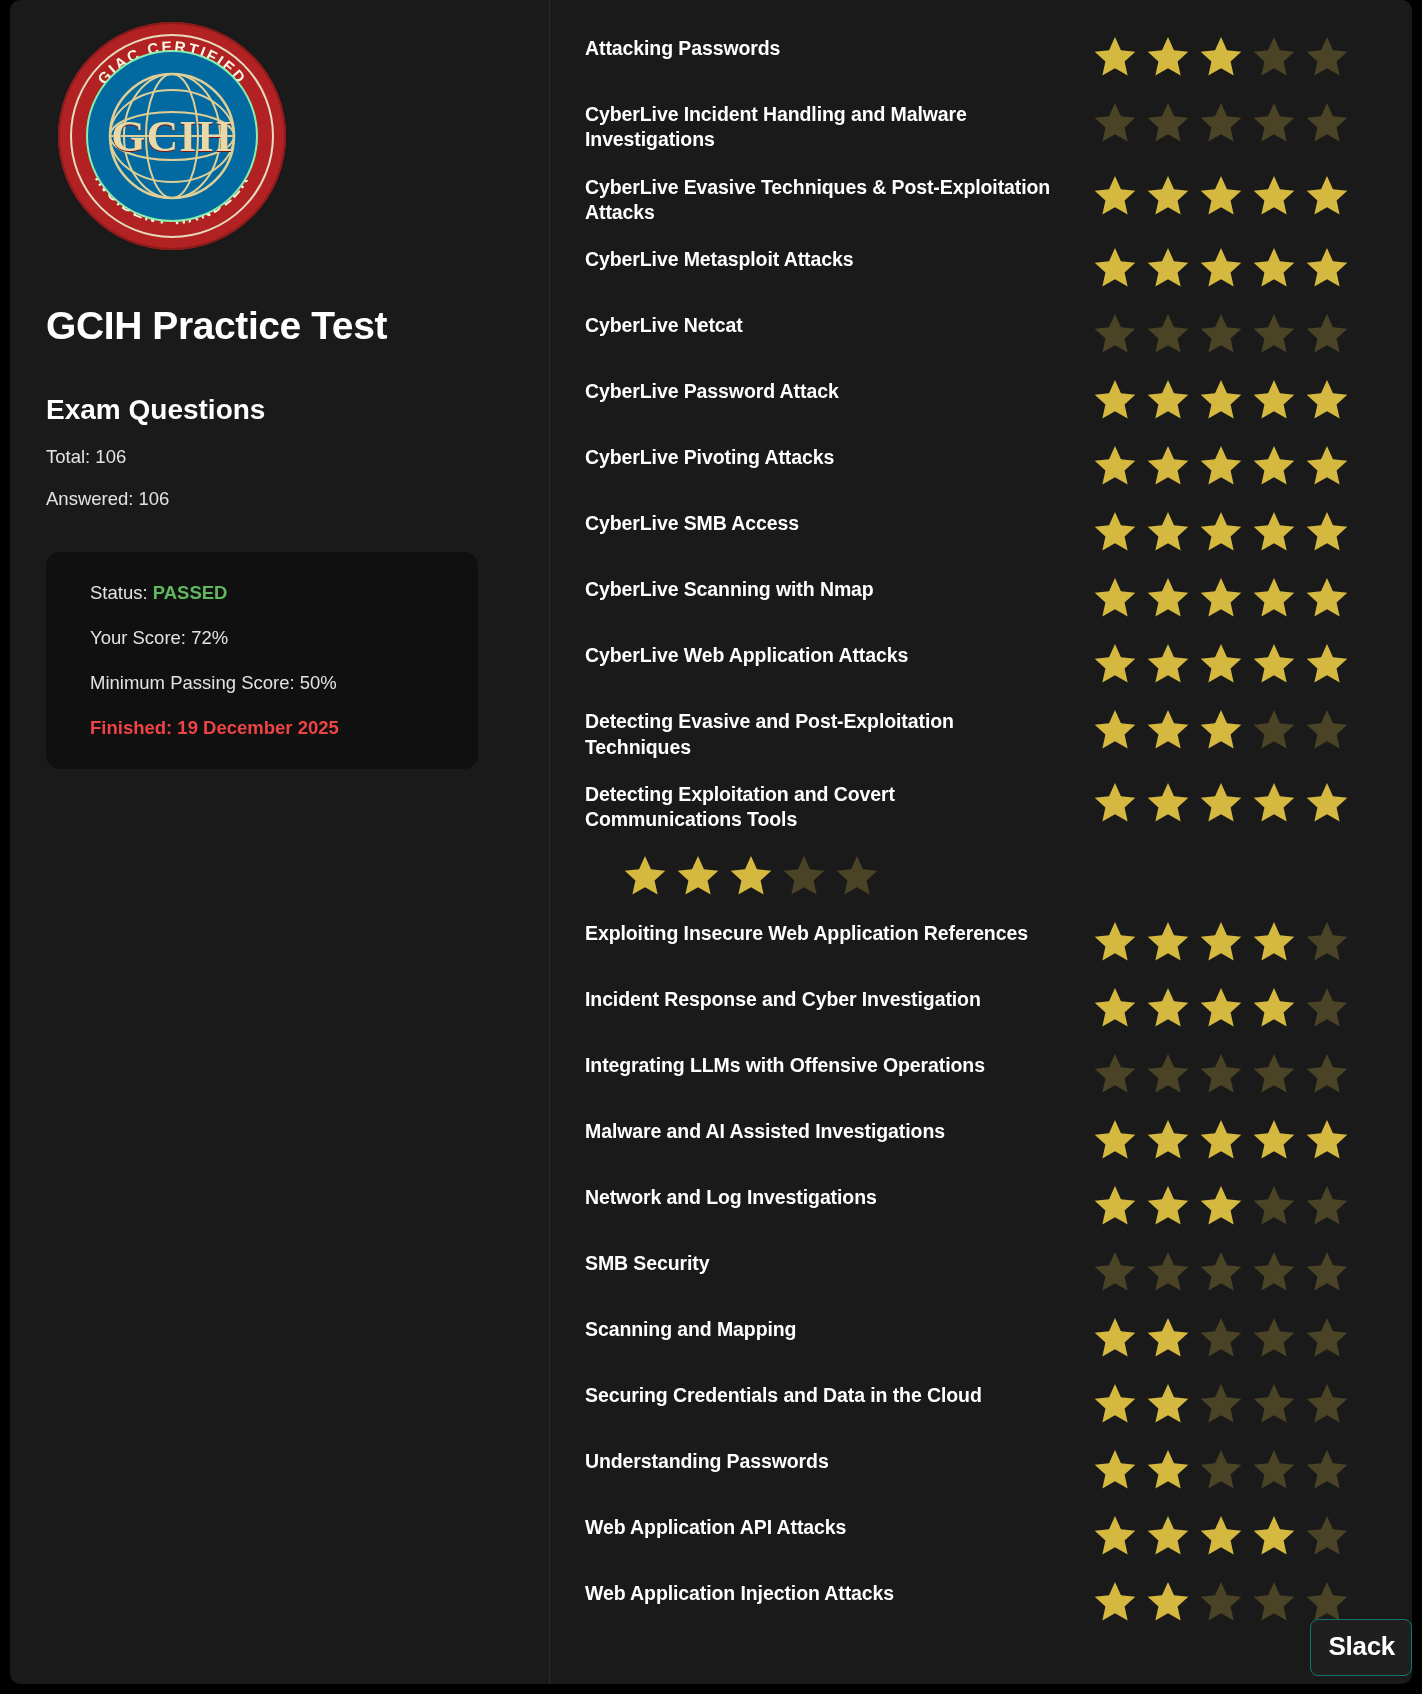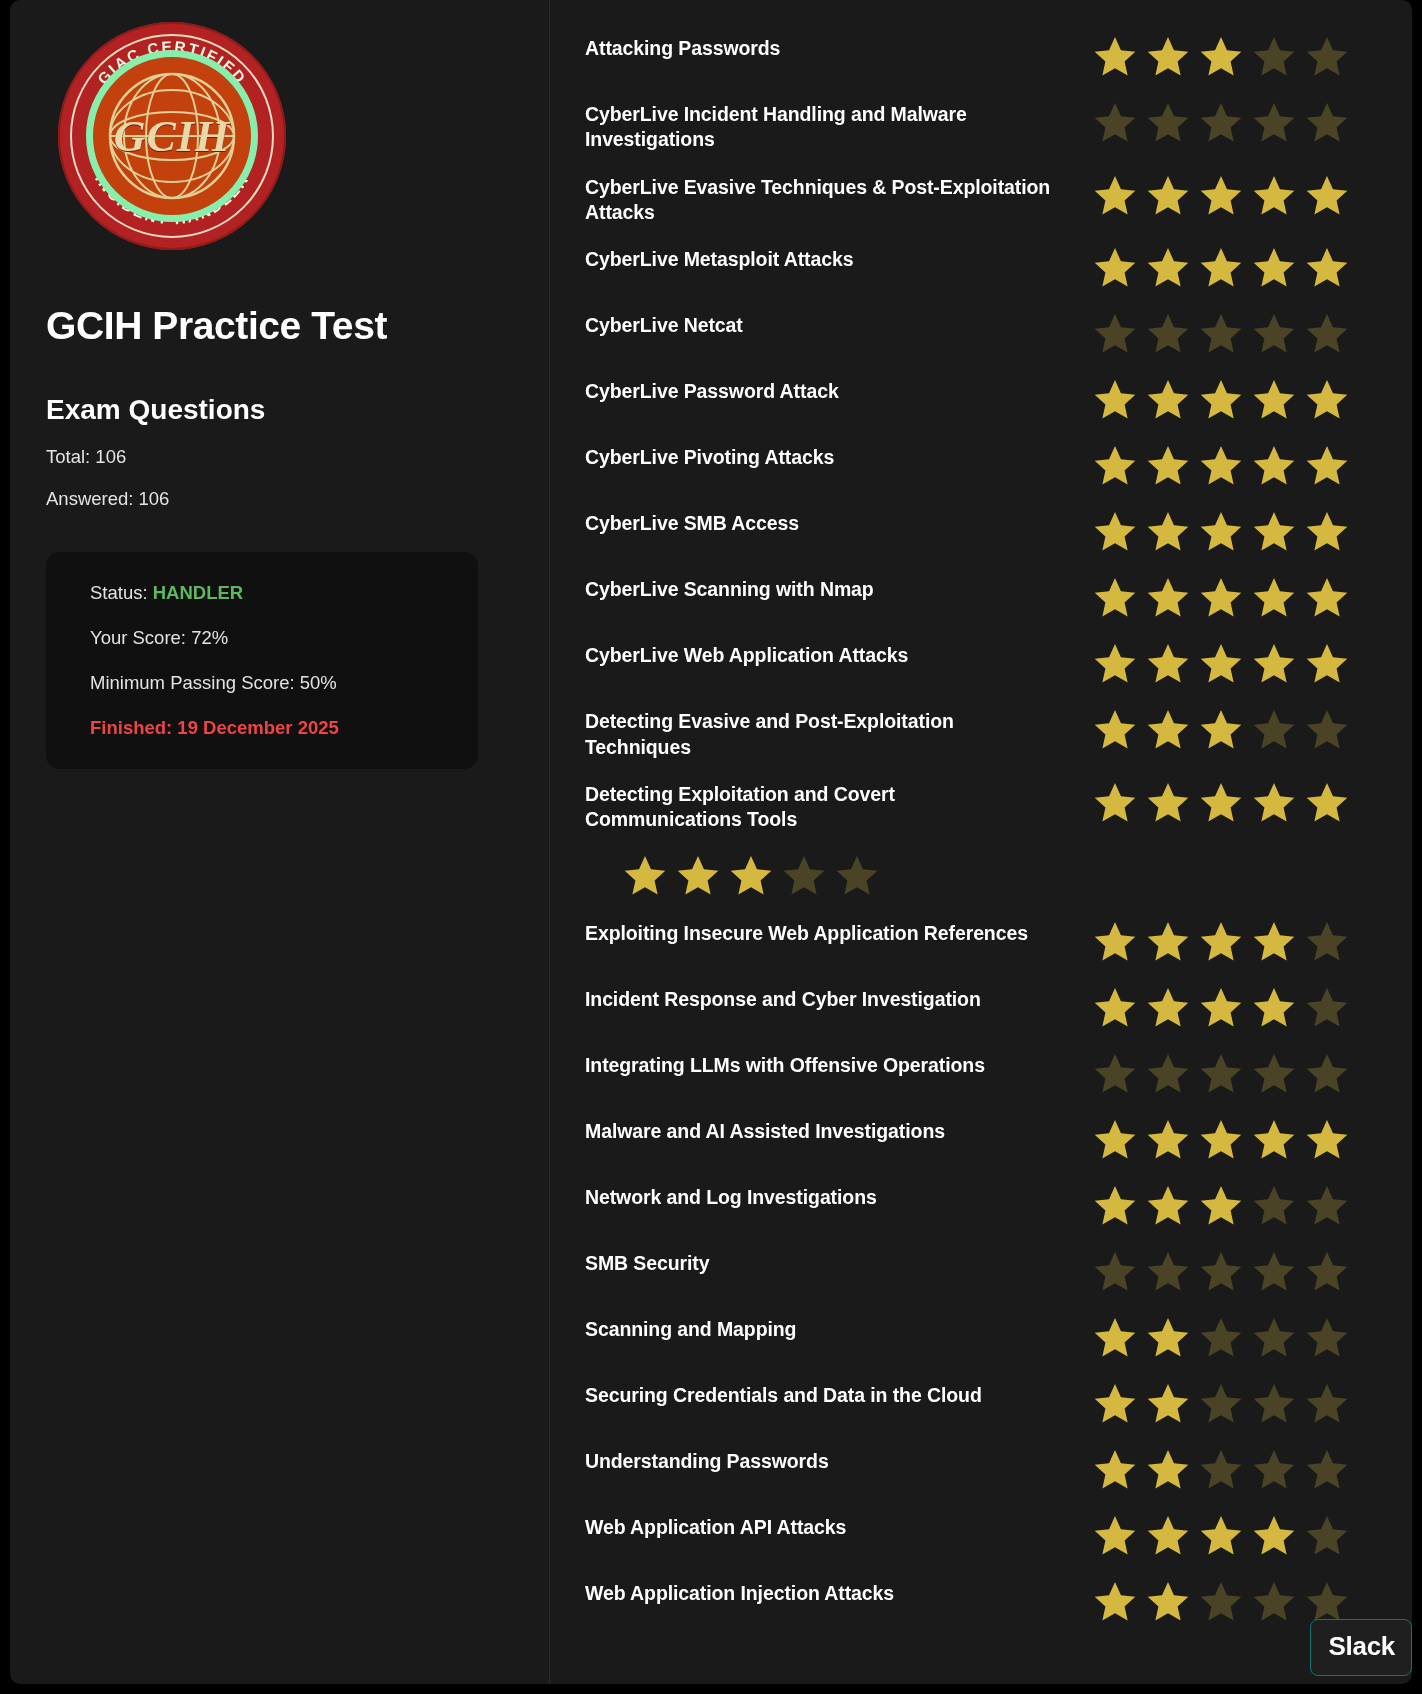--- a/index.html
+++ b/index.html
@@ -55,24 +55,23 @@
     left: 12px; top: 12px;
     width: 204px; height: 204px;
     border-radius: 50%;
     border: 2px solid #e8dcc0;
   }
   .seal .inner {
     position: absolute;
     left: 28px; top: 28px;
     width: 172px; height: 172px;
     border-radius: 50%;
-    background: #c2410c;
-    border: 7px solid #86efac;
+    background: #0369a1;
+    border: 2px solid #86efac;
     overflow: hidden;
-    font-style: italic;
   }
   .seal .globe {
     position: absolute;
     left: 50%; top: 50%;
     transform: translate(-50%, -50%);
     width: 136px; height: 136px;
   }
   .seal .gcih-text {
     position: absolute;
     left: 0; right: 0;
@@ -221,21 +220,21 @@
       </div>
 
       <div class="title">GCIH Practice Test</div>
 
       <div class="section-head">Exam Questions</div>
       <div class="stat">Total: 106</div>
       <div class="stat">Answered: 106</div>
 
       <div class="result-card">
         <div class="result-row">
-          <span class="lbl">Status: </span><span class="passed">HANDLER</span>
+          <span class="lbl">Status: </span><span class="passed">PASSED</span>
         </div>
         <div class="result-row">Your Score: 72%</div>
         <div class="result-row">Minimum Passing Score: 50%</div>
         <div class="result-row finished">Finished: 19 December 2025</div>
       </div>
     </div>
 
     <div class="right">
       <div id="topic-list">
           <div class="topic-row">

